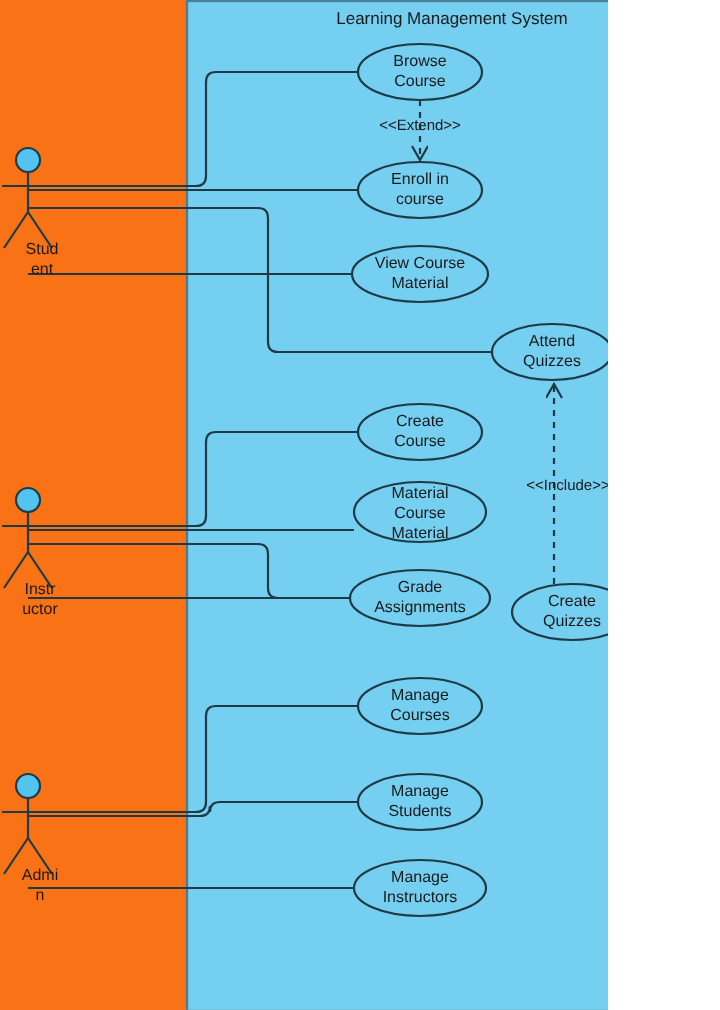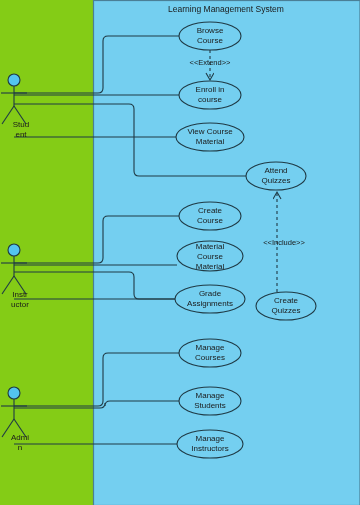--- a/index.html
+++ b/index.html
@@ -6,23 +6,23 @@
   html, body {
     margin: 0;
     padding: 0;
     background: #ffffff;
   }
   body {
     font-family: "Liberation Sans", sans-serif;
   }
   #canvas {
     position: relative;
-    width: 360px;
+    width: 304px;
     height: 505px;
-    background: #84cc16;
+    background: #f97316;
     overflow: hidden;
   }
   #diagram-svg {
     position: absolute;
     left: 0;
     top: 0;
     width: 360px;
     height: 505px;
   }
   .uc-label, .actor-label, .sys-title, .stereo-label {

